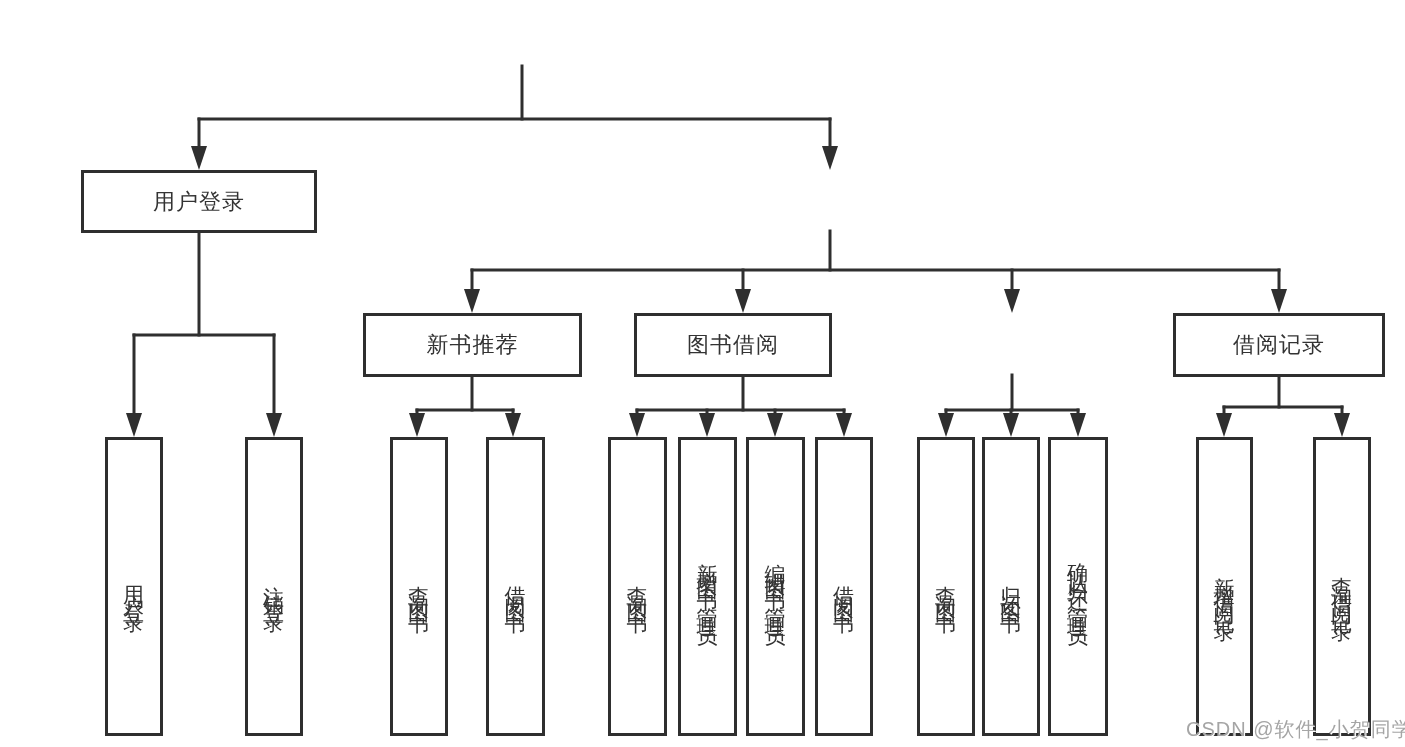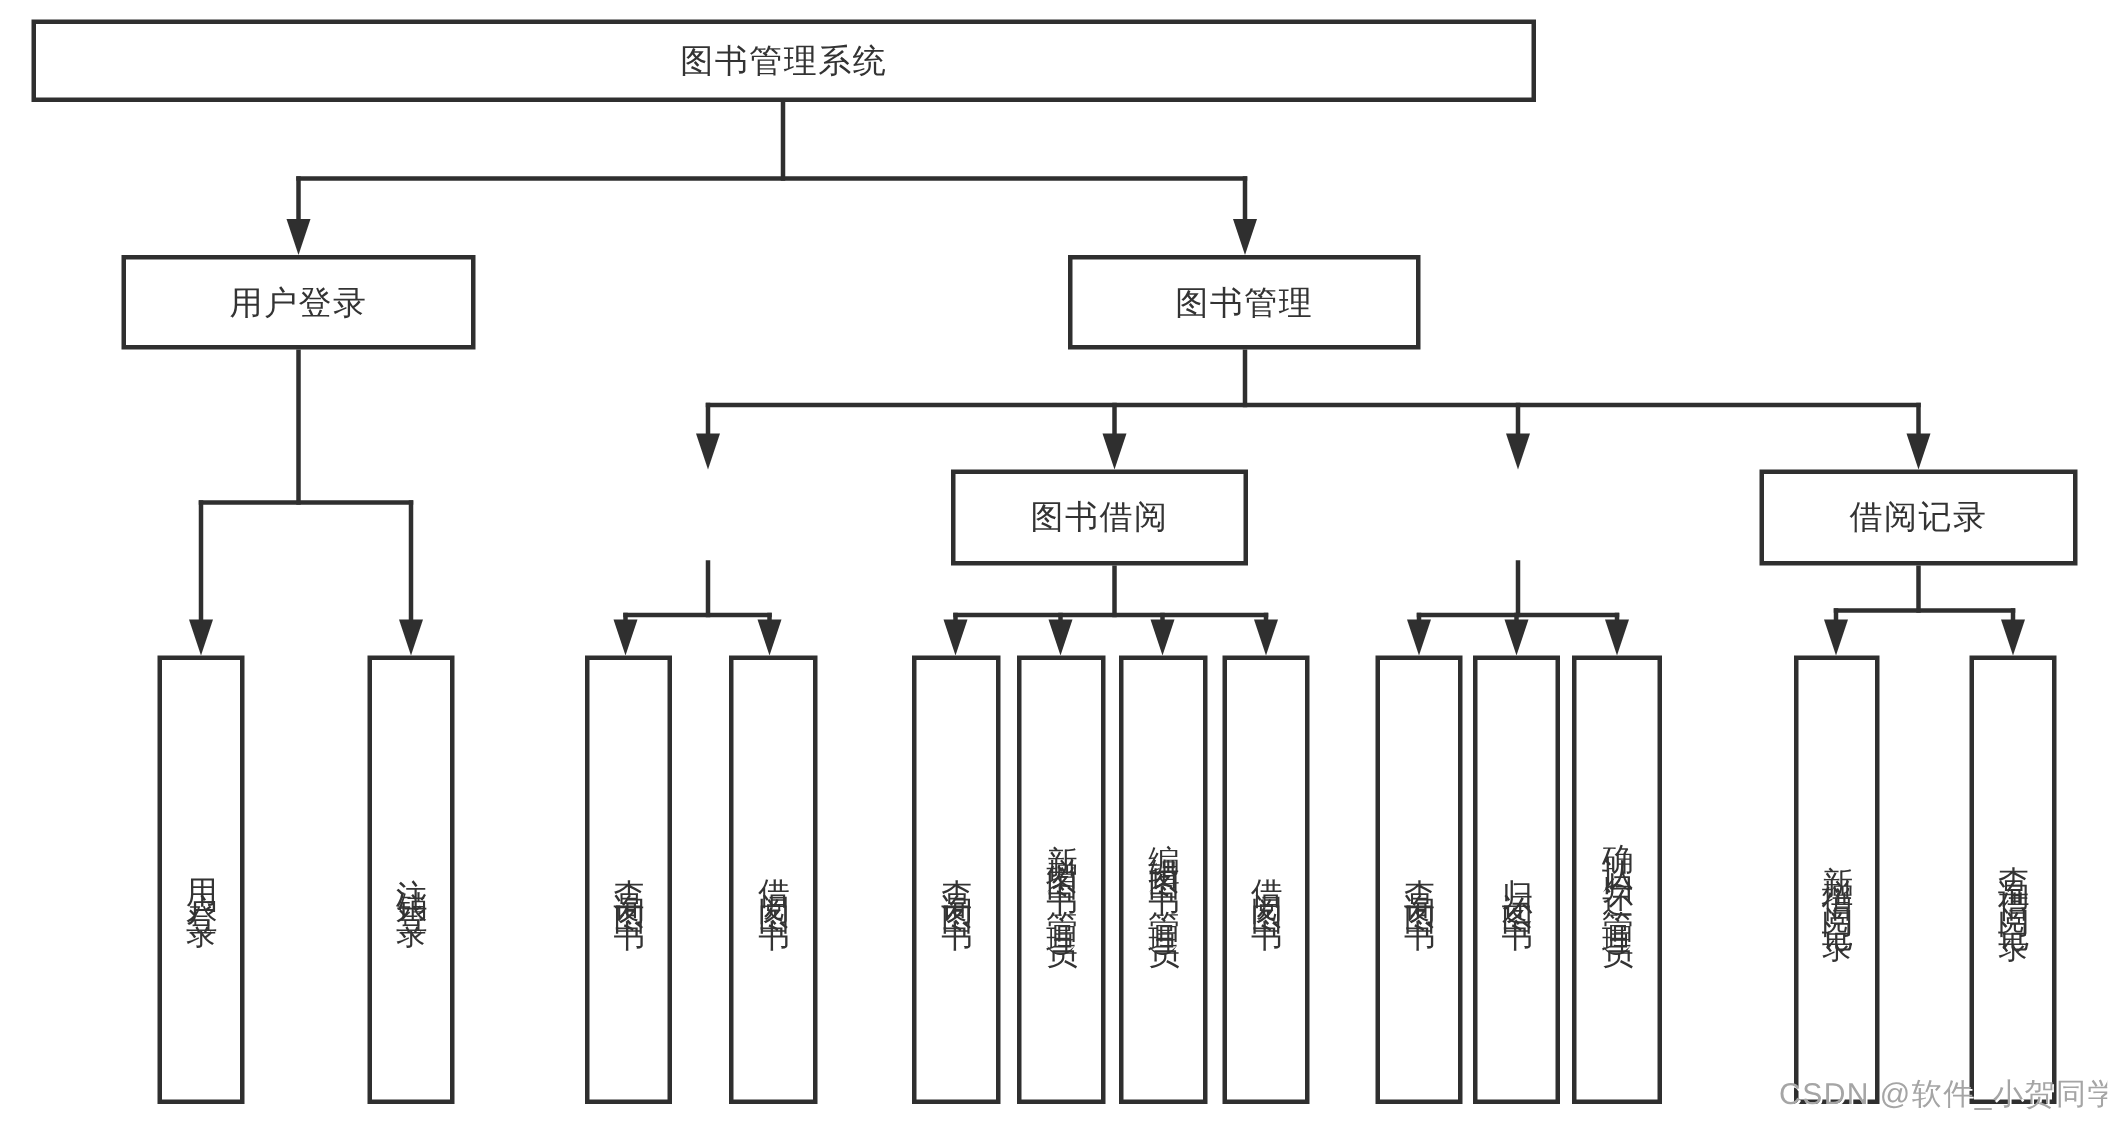--- a/index.html
+++ b/index.html
@@ -109,25 +109,24 @@
       <polygon points="1003,413 1019,413 1011,437" stroke="none"></polygon>
     <path d="M1078,410 V417" fill="none"></path>
       <polygon points="1070,413 1086,413 1078,437" stroke="none"></polygon>
 
     <path d="M1224,407 V417" fill="none"></path>
       <polygon points="1216,413 1232,413 1224,437" stroke="none"></polygon>
     <path d="M1342,407 V417" fill="none"></path>
       <polygon points="1334,413 1350,413 1342,437" stroke="none"></polygon>
   </svg>
 
-  <div class="node" style="left:21px; top:13px; width:1003px; height:55px;">图书管理系统</div>
 
   <div class="node" style="left:81px; top:170px; width:236px; height:63px;">用户登录</div>
-  <div class="node" style="left:712px; top:170px; width:235px; height:63px;">图书管理</div>
 
+  <div class="node" style="left:363px; top:313px; width:219px; height:64px;">新书推荐</div>
   <div class="node" style="left:634px; top:313px; width:198px; height:64px;">图书借阅</div>
   <div class="node" style="left:1173px; top:313px; width:212px; height:64px;">借阅记录</div>
 
   <div class="node leaf" style="left:105px; top:437px; width:58px; height:299px;">用户登录</div>
   <div class="node leaf" style="left:245px; top:437px; width:58px; height:299px;">注销登录</div>
 
   <div class="node leaf" style="left:390px; top:437px; width:58px; height:299px;">查询图书</div>
   <div class="node leaf" style="left:486px; top:437px; width:59px; height:299px;">借阅图书</div>
 
   <div class="node leaf" style="left:608px; top:437px; width:59px; height:299px;">查询图书</div>

